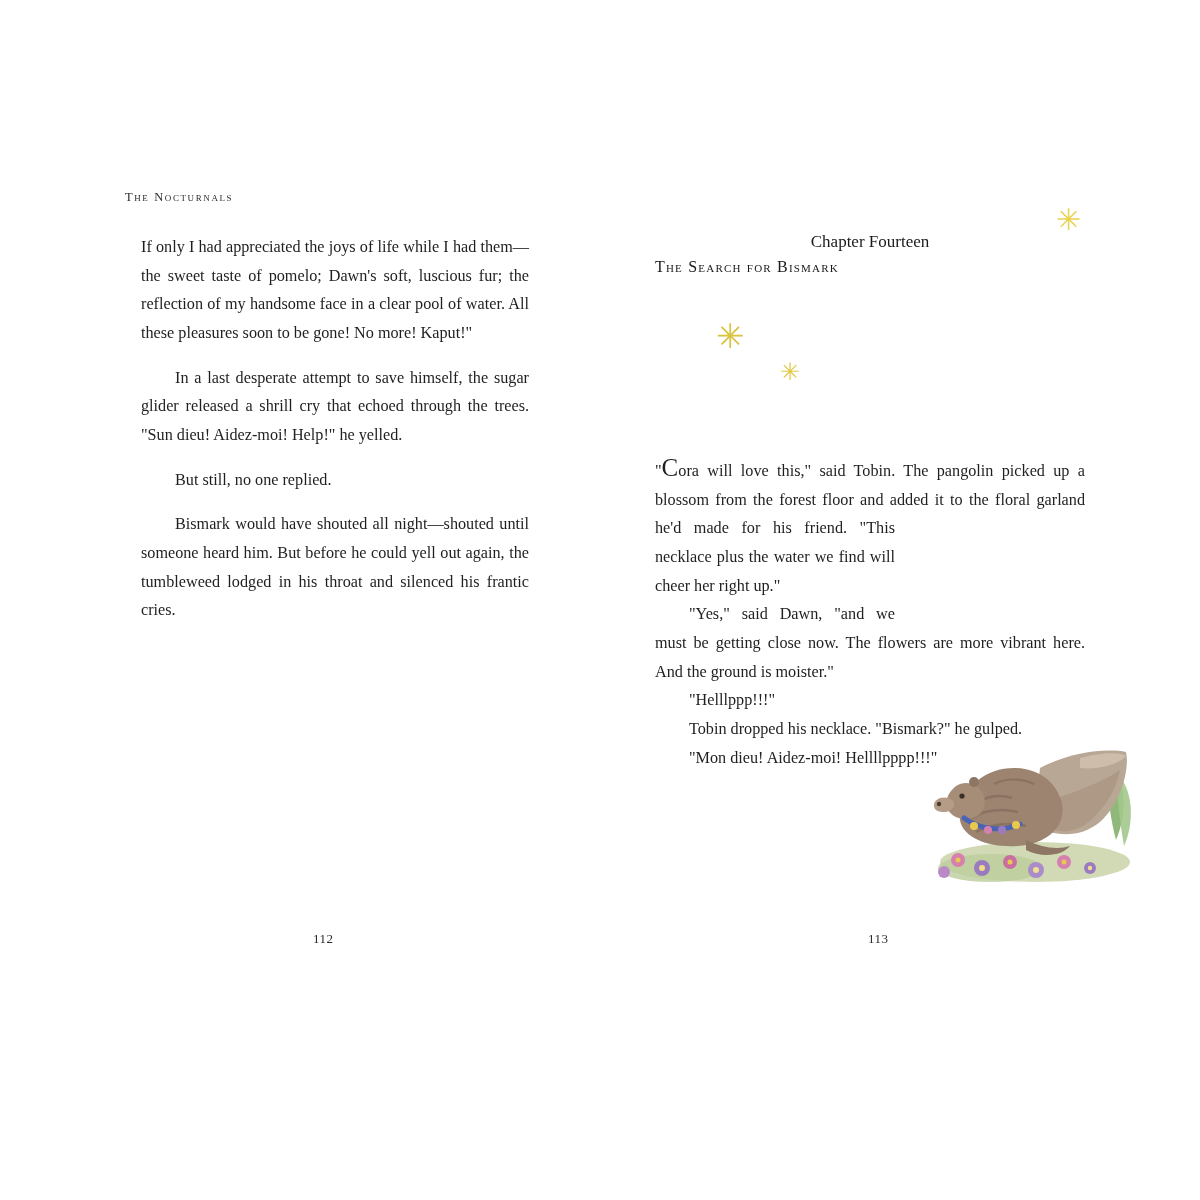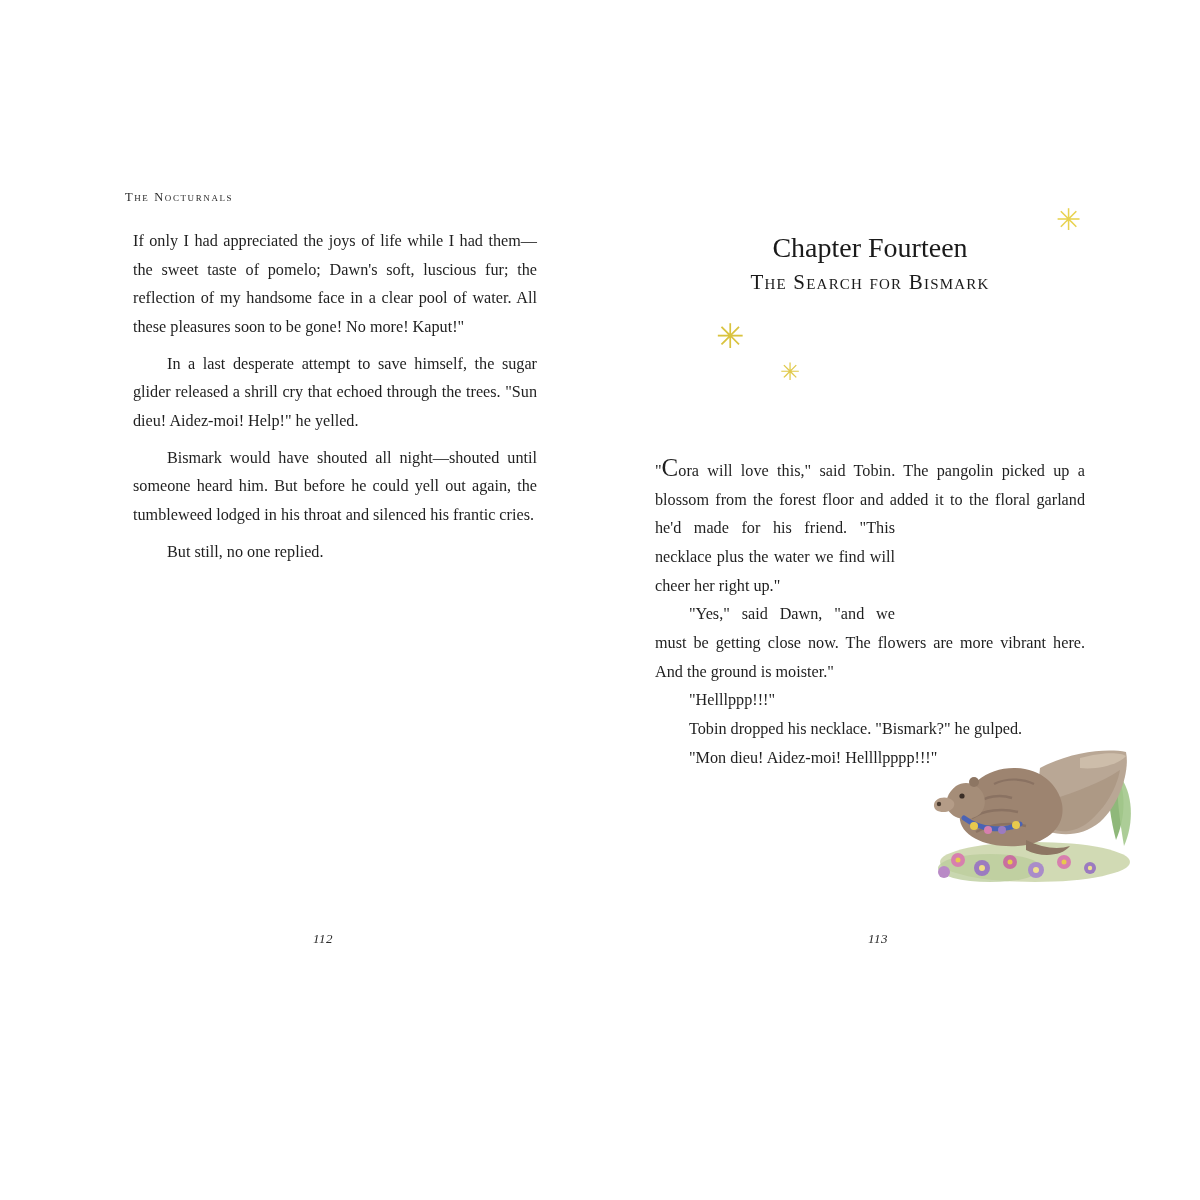--- a/index.html
+++ b/index.html
@@ -29,55 +29,55 @@
     top: 190px;
     width: 420px;
     height: 760px;
   }
   .running-head {
     font-variant: small-caps;
     font-family: "Liberation Serif", serif;
     font-size: 12.5px;
     letter-spacing: 1.6px;
     color: #2a2a2a;
-    margin-bottom: 22px;
+    margin-bottom: 28px;
   }
   .body-text {
     font-size: 16.2px;
     line-height: 1.77;
     text-align: justify;
     color: #1f1f1f;
     font-family: "Liberation Serif", serif;
   }
   .body-text p {
-    margin: 8px;
+    margin: 16px;
     text-indent: 34px;
   }
   .body-text p.noindent {
     text-indent: 0;
   }
 
   
   .page-right {
     position: absolute;
     left: 655px;
     top: 190px;
     width: 430px;
     height: 760px;
   }
   .chapter-number {
     text-align: center;
-    font-size: 28px;
+    font-size: 17px;
     font-family: "Liberation Serif", serif;
     color: #1a1a1a;
     margin-top: 42px;
   }
   .chapter-title {
-    text-align: center;
-    font-size: 21px;
+    text-align: left;
+    font-size: 16px;
     font-variant: small-caps;
     letter-spacing: 1.2px;
     margin-top: 6px;
     color: #1a1a1a;
   }
   .right-body {
     position: absolute;
     left: 0;
     top: 265px;
     width: 430px;
@@ -103,21 +103,20 @@
     shape-outside: polygon(0 46%, 100% 46%, 100% 100%, 0 100%);
   }
 
   
   .folio {
     position: absolute;
     font-size: 13px;
     font-family: "Liberation Serif", serif;
     color: #2a2a2a;
     letter-spacing: 0.5px;
-    font-style: italic;
   }
   .folio-left { left: 313px; top: 931px; }
   .folio-right { left: 868px; top: 931px; }
 
   
   .star {
     position: absolute;
     color: #e3c84a;
     line-height: 1;
     user-select: none;
@@ -138,22 +137,22 @@
 </head>
 <body>
 
 <div class="spread">
 
   <div class="page-left">
     <div class="running-head">The Nocturnals</div>
     <div class="body-text">
       <p class="noindent">If only I had appreciated the joys of life while I had them—the sweet taste of pomelo; Dawn's soft, luscious fur; the reflection of my handsome face in a clear pool of water. All these pleasures soon to be gone! No more! Kaput!"</p>
       <p>In a last desperate attempt to save himself, the sugar glider released a shrill cry that echoed through the trees. "Sun dieu! Aidez-moi! Help!" he yelled.</p>
+      <p>But still, no one replied.</p>
       <p>Bismark would have shouted all night—shouted until someone heard him. But before he could yell out again, the tumbleweed lodged in his throat and silenced his frantic cries.</p>
-      <p>But still, no one replied.</p>
     </div>
   </div>
 
   <div class="folio folio-left">112</div>
 
   <div class="page-right">
     <div class="chapter-number">Chapter Fourteen</div>
     <div class="chapter-title">The Search for Bismark</div>
 
     <div class="right-body">

